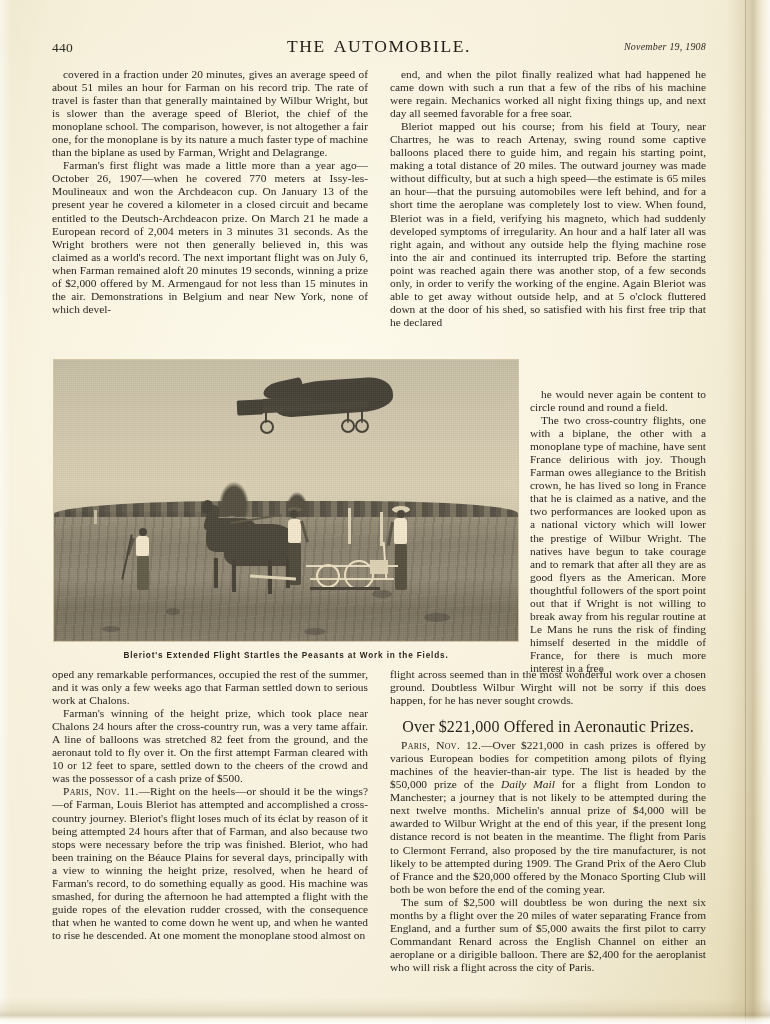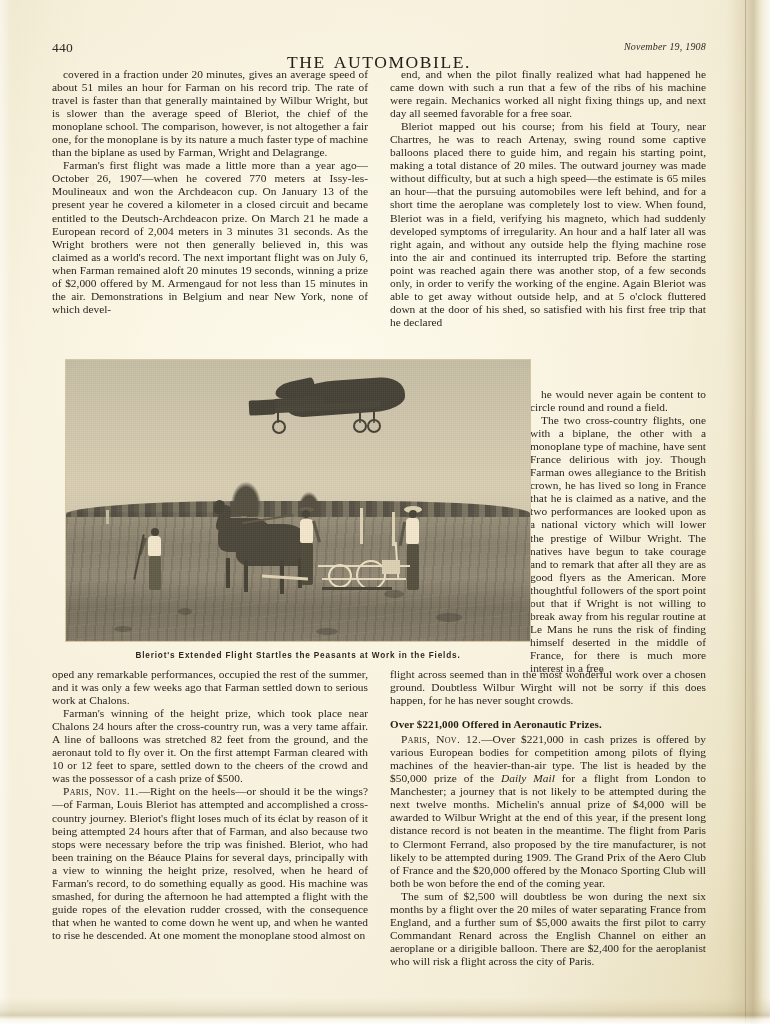--- a/index.html
+++ b/index.html
@@ -110,21 +110,20 @@
     letter-spacing: .2px;
   }
   .mast {
     position: absolute;
     left: 0; right: 0; top: 0;
     text-align: center;
     font-size: 17.5px;
     letter-spacing: 1.6px;
     color: #232019;
     word-spacing: 3px;
-    margin-top: 16px;
   }
   .issue-date {
     position: absolute;
     right: 0; top: 5px;
     font-size: 10px;
     font-style: italic;
     color: #2d2a22;
     letter-spacing: .2px;
   }
 
@@ -146,39 +145,39 @@
     text-align: justify;
     text-justify: inter-word;
     color: #292621;
     text-indent: 11px;
     hyphens: none;
   }
   p.body.cont { text-indent: 0; }
 
   h2.subhead {
     margin: 7px 0 3px 0;
-    font-size: 11px;
-    font-weight: bold;
+    font-size: 16px;
+    font-weight: normal;
+    text-align: center;
     color: #221f18;
     letter-spacing: .1px;
   }
   .dateline {
     font-variant: small-caps;
     letter-spacing: .3px;
     font-family: Liberation Serif, serif;
   }
   .ital { font-style: italic; }
 
   
   #figure {
     position: absolute;
     left: 1px;
     top: 291px;
     width: 466px;
-    margin-left: 12px;
   }
   #photo {
     position: relative;
     width: 464px;
     height: 281px;
     border: 1px solid #c9bfa2;
     overflow: hidden;
     background: #9a9484;
     filter: sepia(.30) contrast(.94);
   }

